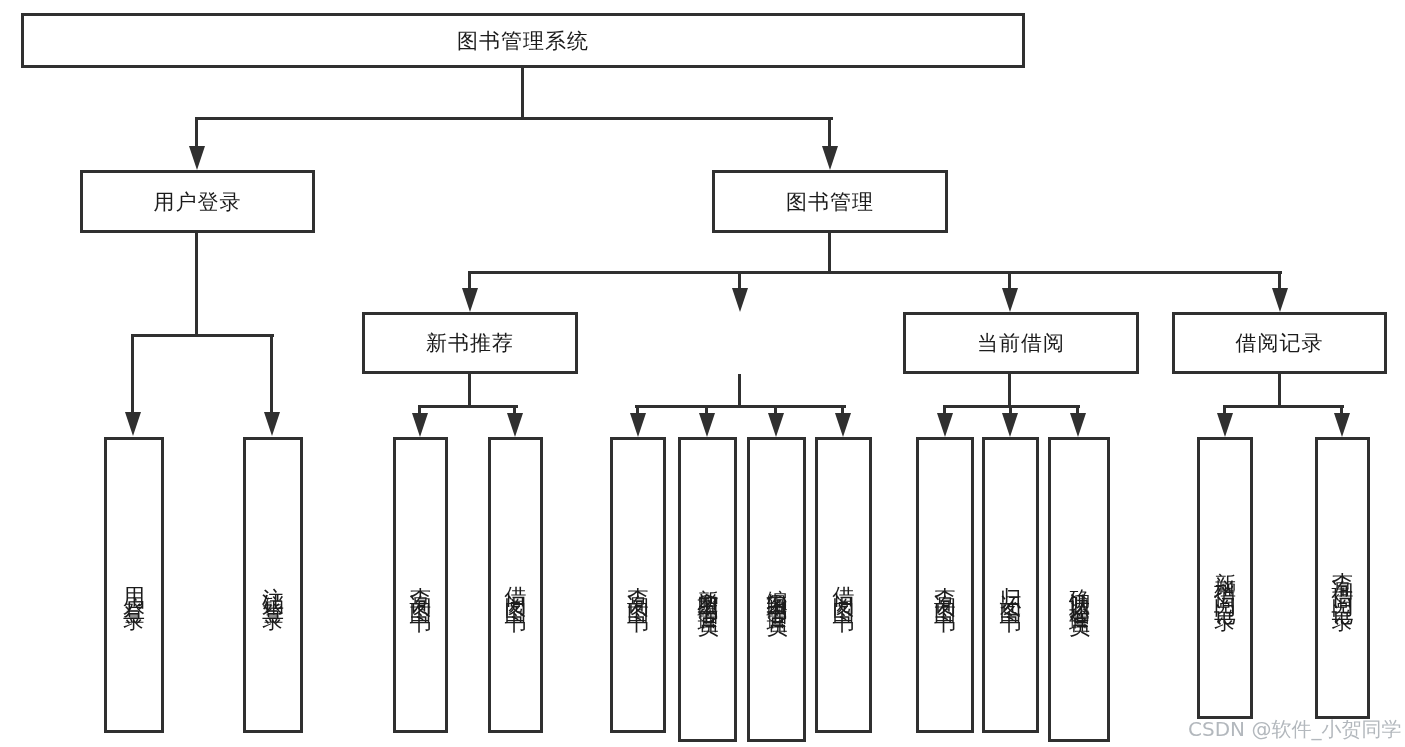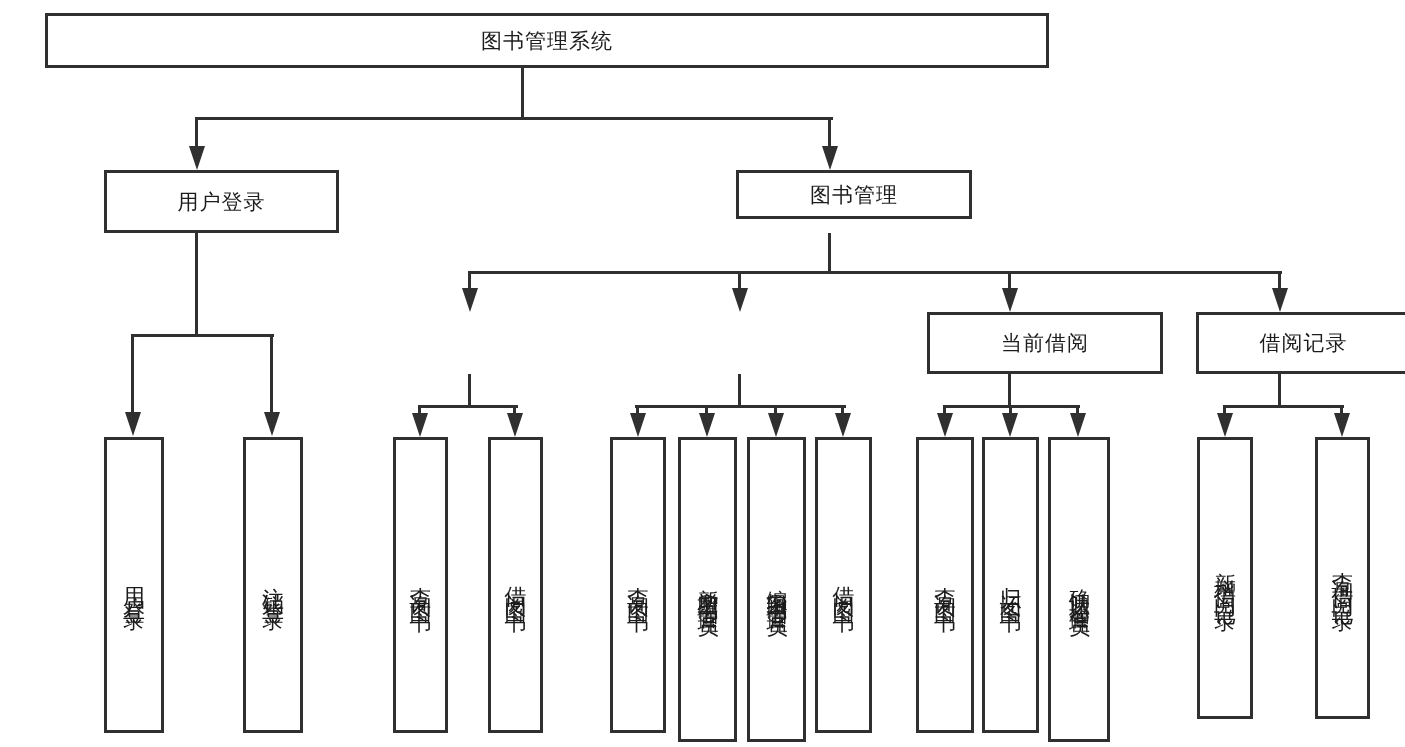--- a/index.html
+++ b/index.html
@@ -20,21 +20,20 @@
   
   .node{
     position:absolute;
     border:3px solid var(--line);
     background:var(--bg);
     display:flex;align-items:center;justify-content:center;
     color:var(--text);
     font-size:21px;
     letter-spacing:1px;
     white-space:nowrap;
-    margin-left:24px;
   }
   
   .leaf{
     position:absolute;
     border:3px solid var(--line);
     background:var(--bg);
     display:flex;align-items:center;justify-content:center;
     color:var(--text);
   }
   .vtext{
@@ -70,22 +69,23 @@
 </style>
 </head>
 <body>
 
 <div class="stage">
 
   <div class="node" style="left:21px;top:13px;width:1004px;height:55px">图书管理系统</div>
 
   <div class="node" style="left:80px;top:170px;width:235px;height:63px">用户登录</div>
 
-  <div class="node" style="left:712px;top:170px;width:236px;height:49px">图书管理</div>
+  <div class="node" style="left:712px;top:170px;width:236px;height:63px">图书管理</div>
 
+  <div class="node" style="left:362px;top:312px;width:216px;height:62px">新书推荐</div>
 
 
   <div class="node" style="left:903px;top:312px;width:236px;height:62px">当前借阅</div>
 
   <div class="node" style="left:1172px;top:312px;width:215px;height:62px">借阅记录</div>
 
   <div class="leaf" style="left:104px;top:437px;width:60px;height:296px">
     <span class="vtext">用户登录</span>
   </div>
   <div class="leaf" style="left:243px;top:437px;width:60px;height:296px">
@@ -181,14 +181,15 @@
   <div class="vline" style="left:1076px;top:405px;height:12px"></div>
   <div class="arr" style="left:1070px;top:413px"></div>
 
   <div class="vline" style="left:1278px;top:374px;height:33px"></div>
   <div class="hline" style="left:1223px;top:405px;width:121px"></div>
   <div class="vline" style="left:1223px;top:405px;height:12px"></div>
   <div class="arr" style="left:1217px;top:413px"></div>
   <div class="vline" style="left:1340px;top:405px;height:12px"></div>
   <div class="arr" style="left:1334px;top:413px"></div>
 
+  <div class="watermark">CSDN @软件_小贺同学</div>
 
 </div>
 
 </body></html>

